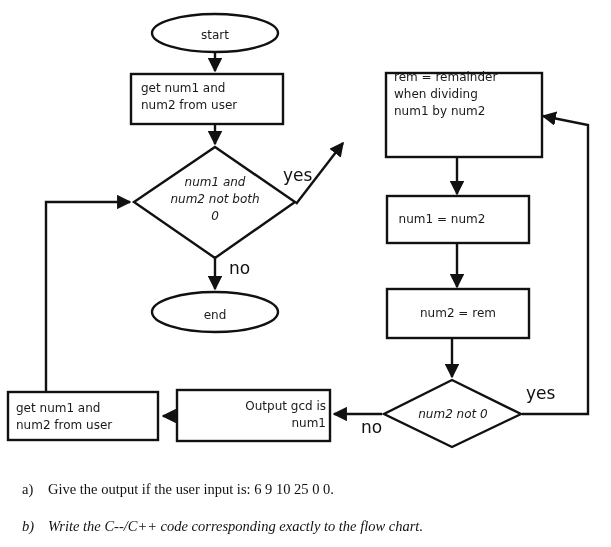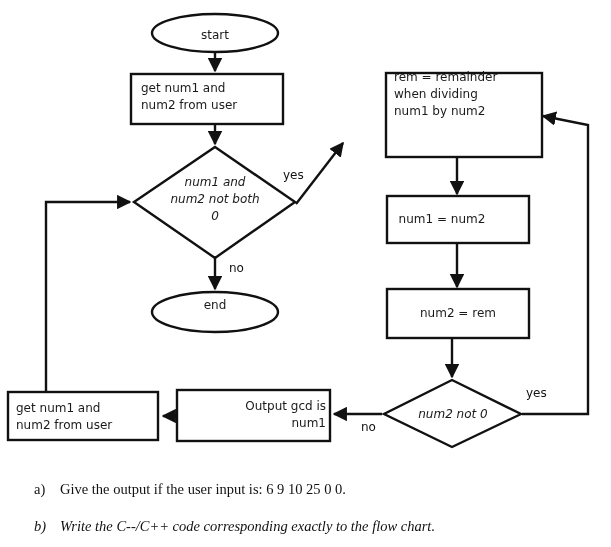--- a/index.html
+++ b/index.html
@@ -29,31 +29,30 @@
     line-height: 17px;
     white-space: pre-line;
     text-align: left;
   }
   .flow-label.center {
     text-align: center;
   }
   .edge-label {
     position: absolute;
     font-family: "DejaVu Sans", sans-serif;
-    font-size: 12px;
+    font-size: 17px;
     color: #111111;
     line-height: 15px;
   }
   .question {
     position: absolute;
     font-family: "Liberation Serif", serif;
     font-size: 14.5px;
     color: #111111;
     white-space: nowrap;
-    margin-left: 12px;
   }
   .question .marker {
     display: inline-block;
     width: 26px;
   }
 </style>
 </head>
 <body>
 
 <svg id="canvas" viewBox="0 0 611 547">
@@ -93,21 +92,21 @@
 
 <div class="flow-label center" style="left:153px; top:27px; width:124px;">start</div>
 
 <div class="flow-label" style="left:141px; top:80px; width:146px;">get num1 and
 num2 from user</div>
 
 <div class="flow-label center" style="left:138px; top:174px; width:154px;font-style:italic;">num1 and
 num2 not both
 0</div>
 
-<div class="flow-label center" style="left:153px; top:297px; width:124px;">end</div>
+<div class="flow-label center" style="left:153px; top:307px; width:124px;">end</div>
 
 <div class="flow-label" style="left:394px; top:69px; width:150px;">rem = remainder
 when dividing
 num1 by num2</div>
 
 <div class="flow-label center" style="left:376px; top:211px; width:132px;">num1 = num2</div>
 
 <div class="flow-label center" style="left:392px; top:305px; width:132px;">num2 = rem</div>
 
 <div class="flow-label center" style="left:397px; top:406px; width:112px;font-style:italic;">num2 not 0</div>

